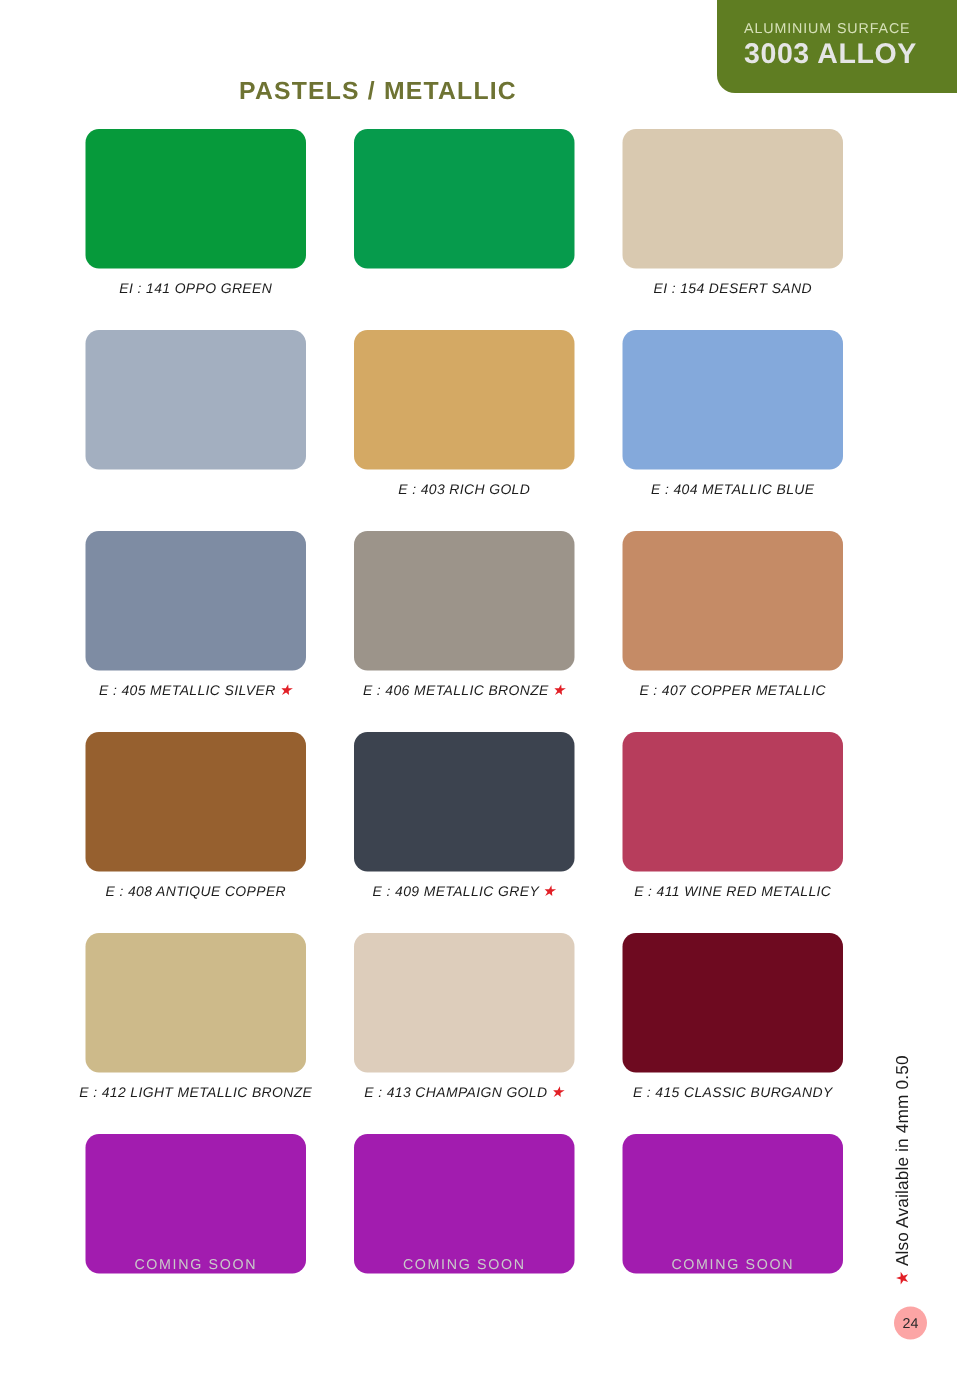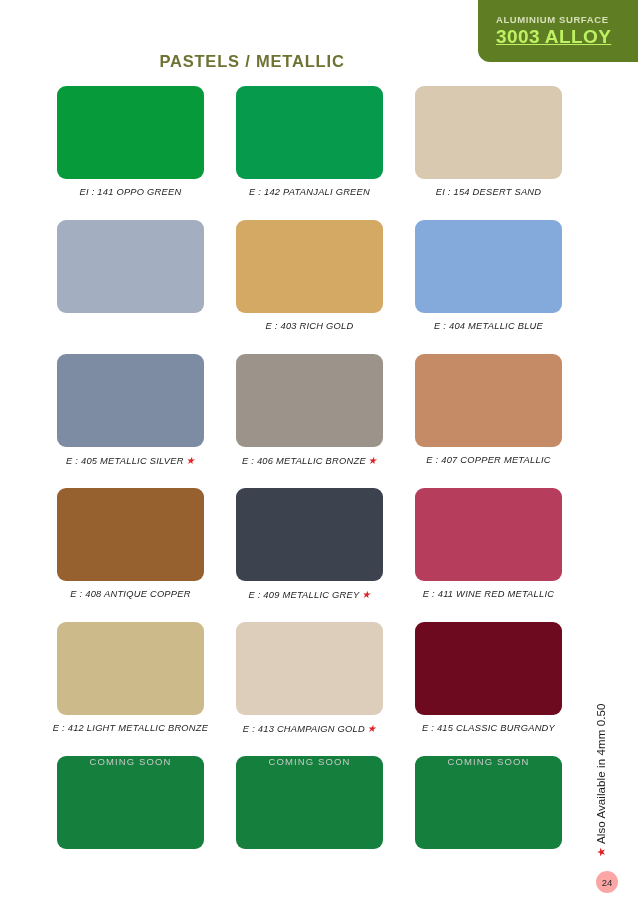--- a/index.html
+++ b/index.html
@@ -25,33 +25,32 @@
     background: #5f7d22;
     border-bottom-left-radius: 12px;
     box-sizing: border-box;
     padding: 14px 14px 0 18px;
     color: #ffffff;
   }
   .alloy-badge .surface-line {
     font-size: 9.5px;
     letter-spacing: 0.6px;
     color: #d6e0b8;
-    font-weight: 700;
+    font-weight: 400;
     line-height: 1.2;
     white-space: nowrap;
   }
   .alloy-badge .alloy-line {
     font-size: 19px;
     font-weight: bold;
     letter-spacing: 0.4px;
-    color: #bef264;
+    color: #e5e5e5;
     line-height: 1.15;
     margin-top: 1px;
     white-space: nowrap;
-    text-decoration: underline;
   }
 
   
   .page-title {
     position: absolute;
     top: 52px;
     left: 0;
     width: 504px;
     text-align: center;
     font-size: 16.5px;
@@ -79,23 +78,23 @@
     display: flex;
     flex-direction: column;
     align-items: center;
   }
   .swatch-chip {
     width: 147px;
     height: 93px;
     border-radius: 9px;
   }
   .swatch-chip.coming-soon {
-    background: #15803d;
-    display: flex;
-    align-items: flex-start;
+    background: #a21caf;
+    display: flex;
+    align-items: flex-end;
     justify-content: center;
   }
   .coming-soon-text {
     font-size: 9.5px;
     letter-spacing: 1.1px;
     color: #c9c9c9;
     font-weight: 400;
   }
   .swatch-label {
     margin-top: 9px;
@@ -165,21 +164,20 @@
 <div class="page-title" style="color: rgb(110, 115, 51);">PASTELS / METALLIC</div>
 
 <div class="swatch-grid">
     <div class="swatch-row">
       <div class="swatch-cell">
         <div class="swatch-chip" style="background: rgb(6, 154, 59);"></div>
         <div class="swatch-label"><span>EI : 141 OPPO GREEN</span></div>
       </div>
       <div class="swatch-cell">
         <div class="swatch-chip" style="background: rgb(6, 155, 76);"></div>
-        <div class="swatch-label"><span>E : 142 PATANJALI GREEN</span></div>
       </div>
       <div class="swatch-cell">
         <div class="swatch-chip" style="background: rgb(217, 201, 176);"></div>
         <div class="swatch-label"><span>EI : 154 DESERT SAND</span></div>
       </div>
     </div>
     <div class="swatch-row">
       <div class="swatch-cell">
         <div class="swatch-chip" style="background: rgb(163, 175, 192);"></div>
       </div>

